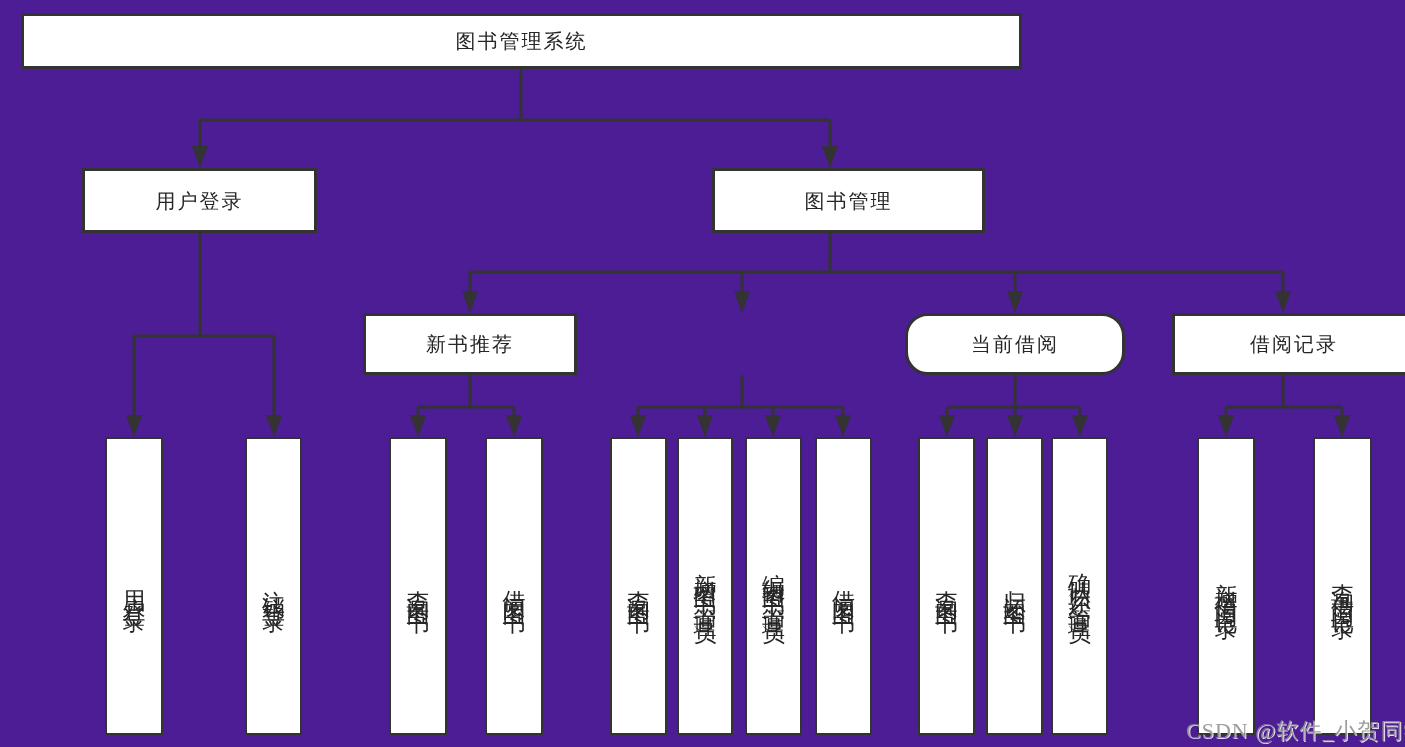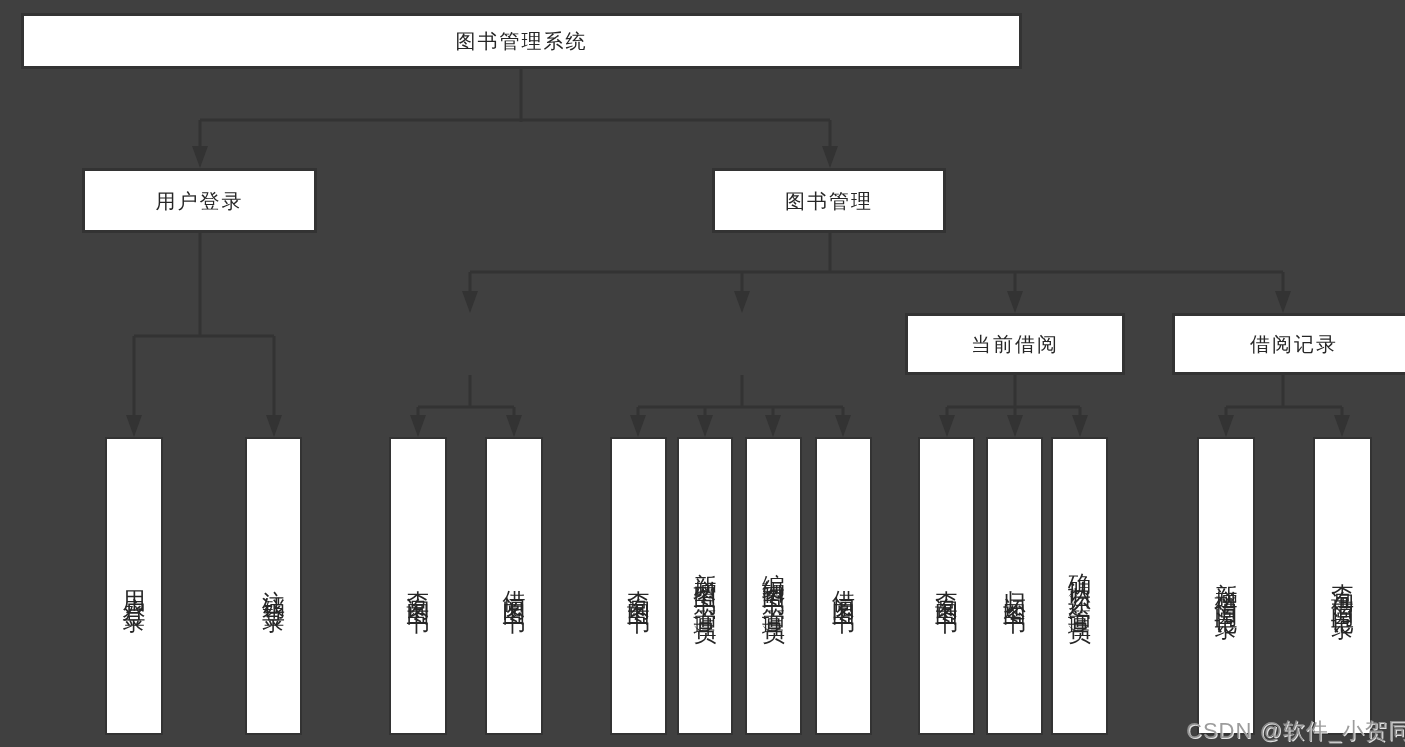--- a/index.html
+++ b/index.html
@@ -1,22 +1,22 @@
 <!DOCTYPE html>
 <html><head>
 <meta charset="utf-8">
 <style>
   html, body { margin: 0; padding: 0; background: #ffffff; }
   .canvas {
     position: relative;
     width: 1405px;
     height: 747px;
-    background: #404040;
+    background: #4c1d95;
     overflow: hidden;
-    font-family: Liberation Sans, sans-serif;
+    font-family: Liberation Serif, serif;
     color: #262626;
   }
   svg.wires {
     position: absolute;
     left: 0; top: 0;
     width: 1405px; height: 747px;
   }
   .node {
     position: absolute;
     box-sizing: border-box;
@@ -54,24 +54,24 @@
     z-index: 10;
     font-size: 22px;
     letter-spacing: 1px;
     color: rgba(148,148,148,0.92);
     text-shadow: 1px 1px 0 rgba(255,255,255,0.85);
     white-space: nowrap;
   }
   
   #n-root  { left: 21px;  top: 13px;  width: 1001px; height: 56px; }
   #n-l2a   { left: 82px;  top: 168px; width: 235px;  height: 65px; }
-  #n-l2b   { left: 712px; top: 168px; width: 234px;  height: 65px; }
+  #n-l2b   { left: 712px; top: 168px; width: 273px;  height: 65px; }
   #n-g0    { left: 363px; top: 313px; width: 214px;  height: 62px; }
   #n-g1    { left: 632px; top: 313px; width: 219px;  height: 62px; }
-  #n-g2    { left: 905px; top: 313px; width: 220px;  height: 62px; }
+  #n-g2    { left: 905px; top: 313px; width: 220px;  height: 62px; border-radius: 23px; }
   #n-g3    { left: 1172px;top: 313px; width: 244px;  height: 62px; }
   
   #lf-u0 { left: 105px;  width: 58px; }
   #lf-u1 { left: 245px;  width: 57px; }
   #lf-r0 { left: 389px;  width: 58px; }
   #lf-r1 { left: 485px;  width: 58px; }
   #lf-b0 { left: 610px;  width: 57px; }
   #lf-b1 { left: 677px;  width: 56px; }
   #lf-b2 { left: 745px;  width: 57px; }
   #lf-b3 { left: 815px;  width: 57px; }
@@ -142,20 +142,21 @@
       <polygon points="1218,415 1234,415 1226,437"></polygon>
       <polygon points="1334,415 1350,415 1342,437"></polygon>
     </g>
   </svg>
 
   <div class="node" id="n-root">图书管理系统</div>
 
   <div class="node" id="n-l2a">用户登录</div>
   <div class="node" id="n-l2b">图书管理</div>
 
+  <div class="node" id="n-g0">新书推荐</div>
   <div class="node" id="n-g2">当前借阅</div>
   <div class="node" id="n-g3">借阅记录</div>
 
   <div class="leaf" id="lf-u0">用户登录</div>
   <div class="leaf" id="lf-u1">注销登录</div>
 
   <div class="leaf" id="lf-r0">查询图书</div>
   <div class="leaf" id="lf-r1">借阅图书</div>
 
   <div class="leaf" id="lf-b0">查询图书</div>

